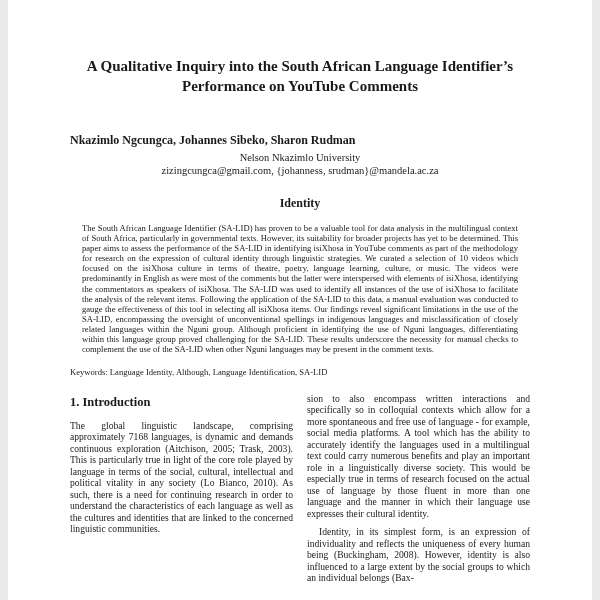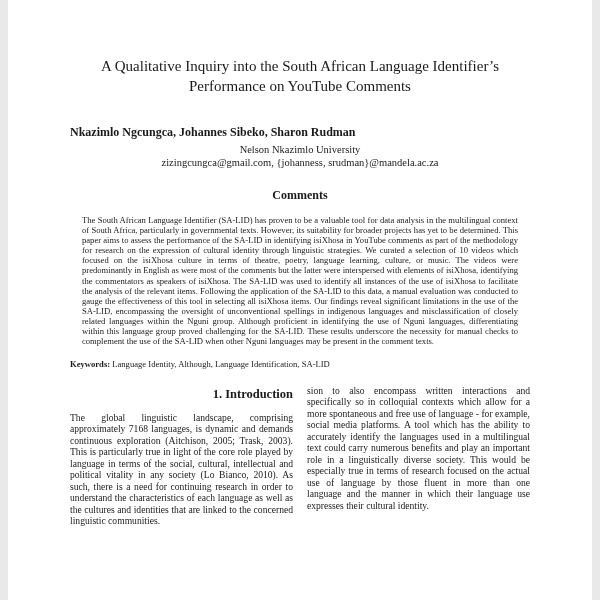--- a/index.html
+++ b/index.html
@@ -15,24 +15,24 @@
     height: 600px;
     margin: 0 auto;
     background: #ffffff;
     box-sizing: border-box;
     padding: 56px 62px 0 62px;
     font-family: "Liberation Serif", "DejaVu Serif", serif;
     color: #1a1a1a;
   }
   .title {
     font-size: 15px;
-    font-weight: normal;
+    font-weight: bold;
     text-align: center;
     line-height: 1.35;
-    margin: 0 10px 28px 10px;
+    margin: 0 10px 36px 10px;
   }
   .authors {
     font-size: 12px;
     font-weight: bold;
     margin: 0 0 3px 0;
   }
   .affil, .addr, .email {
     font-size: 10.5px;
     text-align: center;
     line-height: 1.3;
@@ -50,35 +50,35 @@
     text-align: justify;
     margin: 12px;
   }
   .keywords {
     font-size: 8.6px;
     line-height: 1.2;
     margin: 9px 0 0 0;
     text-align: left;
   }
   .keywords .kw-label {
-    font-weight: bold;
+    font-weight: normal;
   }
   .columns {
     display: flex;
     gap: 14px;
     margin-top: 16px;
   }
   .col {
     flex: 1 1 0;
     min-width: 0;
   }
   .section-heading {
     font-size: 12.5px;
     font-weight: bold;
-    text-align: right;
+    text-align: left;
     margin: 2px 0 10px 0;
   }
   .body-par {
     font-size: 9.6px;
     line-height: 1.2;
     text-align: justify;
     margin: 0 0 7px 0;
   }
   .body-par.indent {
     text-indent: 12px;
@@ -88,28 +88,29 @@
 <body>
 
 <div class="page">
 
   <h1 class="title">A Qualitative Inquiry into the South African Language Identifier’s Performance on YouTube Comments</h1>
 
   <p class="authors">Nkazimlo Ngcungca, Johannes Sibeko, Sharon Rudman</p>
   <p class="affil">Nelson Nkazimlo University</p>
   <p class="email">zizingcungca@gmail.com, {johanness, srudman}@mandela.ac.za</p>
 
-  <h2 class="abstract-heading">Comments</h2>
+  <h2 class="abstract-heading">Identity</h2>
   <p class="abstract-text">The South African Language Identifier (SA-LID) has proven to be a valuable tool for data analysis in the multilingual context of South Africa, particularly in governmental texts. However, its suitability for broader projects has yet to be determined. This paper aims to assess the performance of the SA-LID in identifying isiXhosa in YouTube comments as part of the methodology for research on the expression of cultural identity through linguistic strategies. We curated a selection of 10 videos which focused on the isiXhosa culture in terms of theatre, poetry, language learning, culture, or music. The videos were predominantly in English as were most of the comments but the latter were interspersed with elements of isiXhosa, identifying the commentators as speakers of isiXhosa. The SA-LID was used to identify all instances of the use of isiXhosa to facilitate the analysis of the relevant items. Following the application of the SA-LID to this data, a manual evaluation was conducted to gauge the effectiveness of this tool in selecting all isiXhosa items. Our findings reveal significant limitations in the use of the SA-LID, encompassing the oversight of unconventional spellings in indigenous languages and misclassification of closely related languages within the Nguni group. Although proficient in identifying the use of Nguni languages, differentiating within this language group proved challenging for the SA-LID. These results underscore the necessity for manual checks to complement the use of the SA-LID when other Nguni languages may be present in the comment texts.</p>
 
   <p class="keywords"><span class="kw-label">Keywords:</span><span> Language Identity, Although, Language Identification, SA-LID</span></p>
 
   <div class="columns">
     <div class="col">
       <h3 class="section-heading">1.  Introduction</h3>
       <p class="body-par">The global linguistic landscape, comprising approximately 7168 languages, is dynamic and demands continuous exploration (Aitchison, 2005; Trask, 2003). This is particularly true in light of the core role played by language in terms of the social, cultural, intellectual and political vitality in any society (Lo Bianco, 2010). As such, there is a need for continuing research in order to understand the characteristics of each language as well as the cultures and identities that are linked to the concerned linguistic communities.</p>
     </div>
     <div class="col">
       <p class="body-par">sion to also encompass written interactions and specifically so in colloquial contexts which allow for a more spontaneous and free use of language - for example, social media platforms. A tool which has the ability to accurately identify the languages used in a multilingual text could carry numerous benefits and play an important role in a linguistically diverse society. This would be especially true in terms of research focused on the actual use of language by those fluent in more than one language and the manner in which their language use expresses their cultural identity.</p>
+      <p class="body-par indent">Identity, in its simplest form, is an expression of individuality and reflects the uniqueness of every human being (Buckingham, 2008). However, identity is also influenced to a large extent by the social groups to which an individual belongs (Bax-</p>
     </div>
   </div>
 
 </div>
 
 </body></html>

